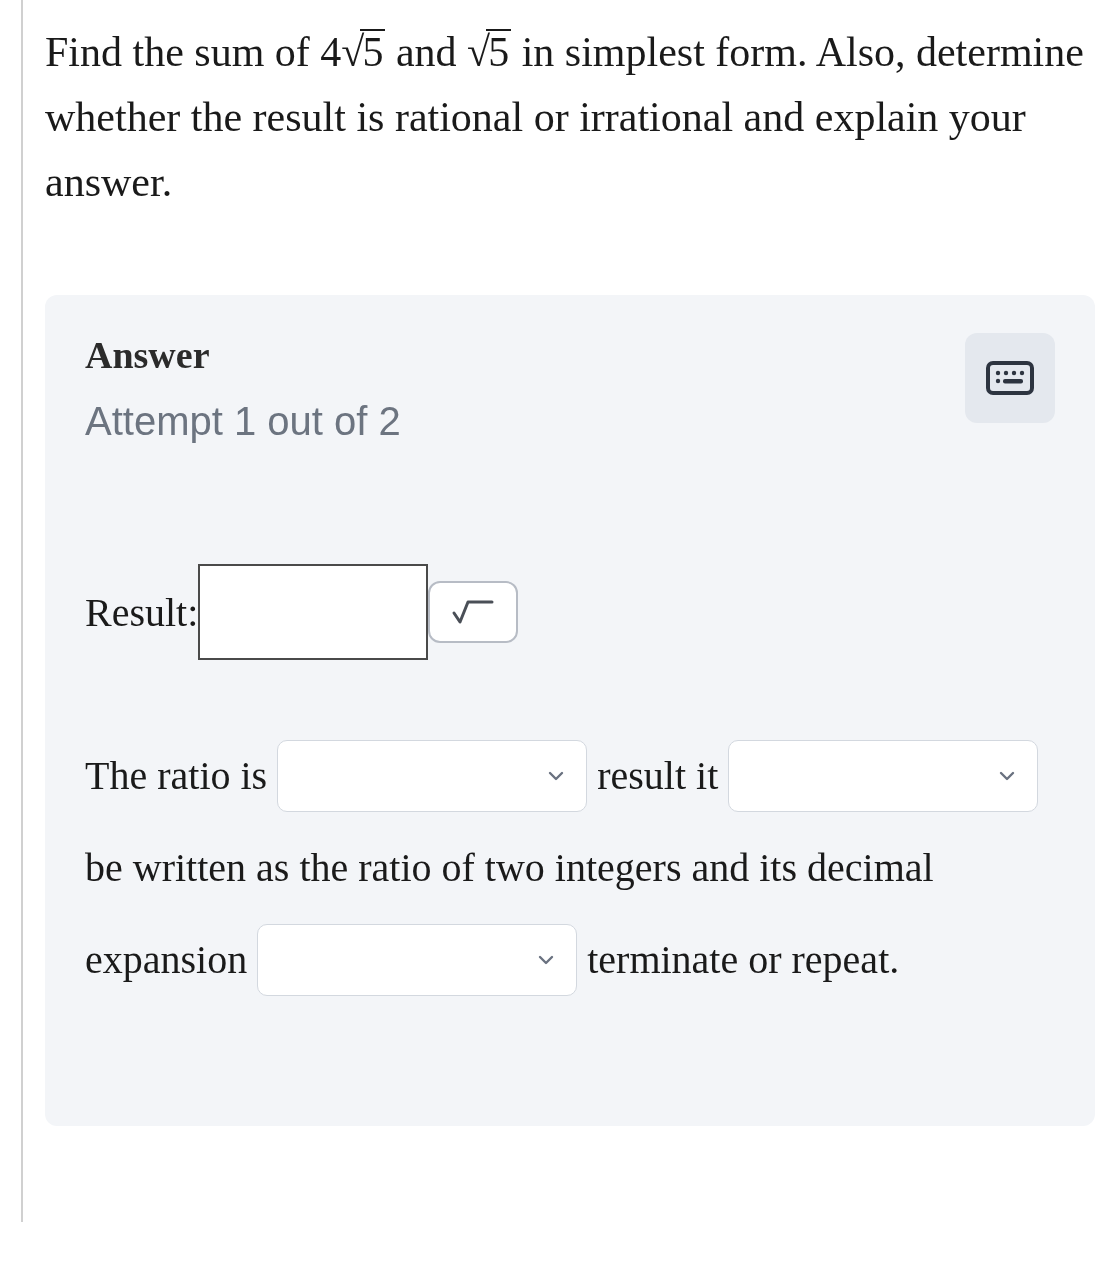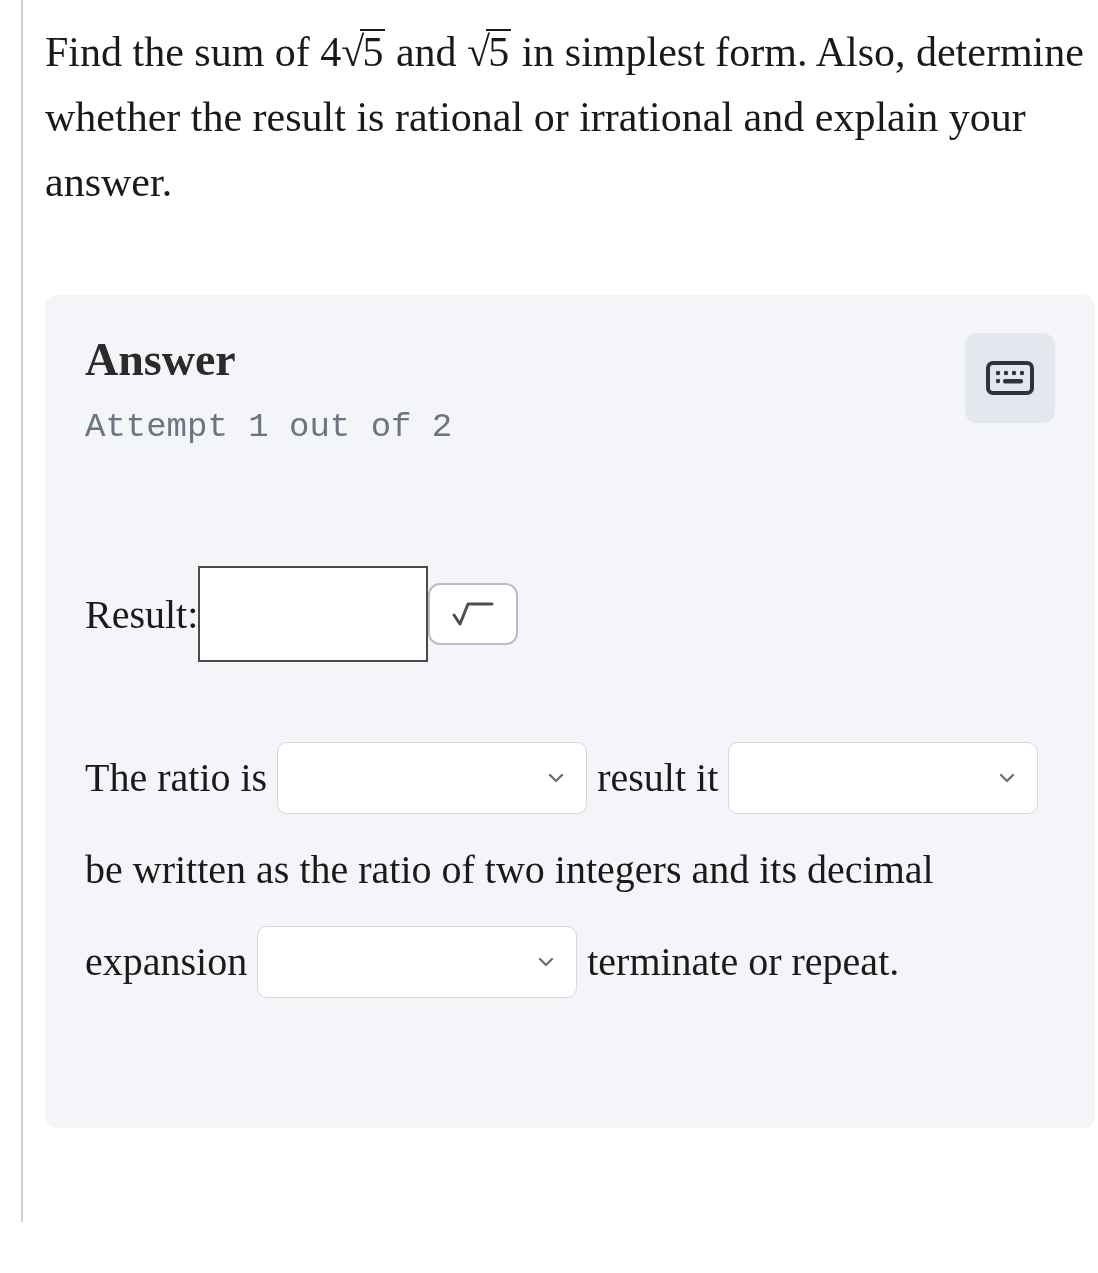--- a/index.html
+++ b/index.html
@@ -42,27 +42,27 @@
     padding: 38px 40px 120px 40px;
   }
   .answer-header {
     display: flex;
     justify-content: space-between;
     align-items: flex-start;
   }
   .answer-title {
     font-family: Georgia, serif;
     font-weight: 700;
-    font-size: 46px;
+    font-size: 38px;
     color: #2b2b2b;
   }
   .attempt {
-    font-family: Liberation Mono, monospace;
+    font-family: Liberation Sans, sans-serif;
     color: #6c7480;
-    font-size: 34px;
+    font-size: 40px;
     margin-top: 22px;
   }
   .keyboard-btn {
     width: 90px;
     height: 90px;
     background: #e4e8ee;
     border-radius: 12px;
     display: flex;
     align-items: center;
     justify-content: center;

